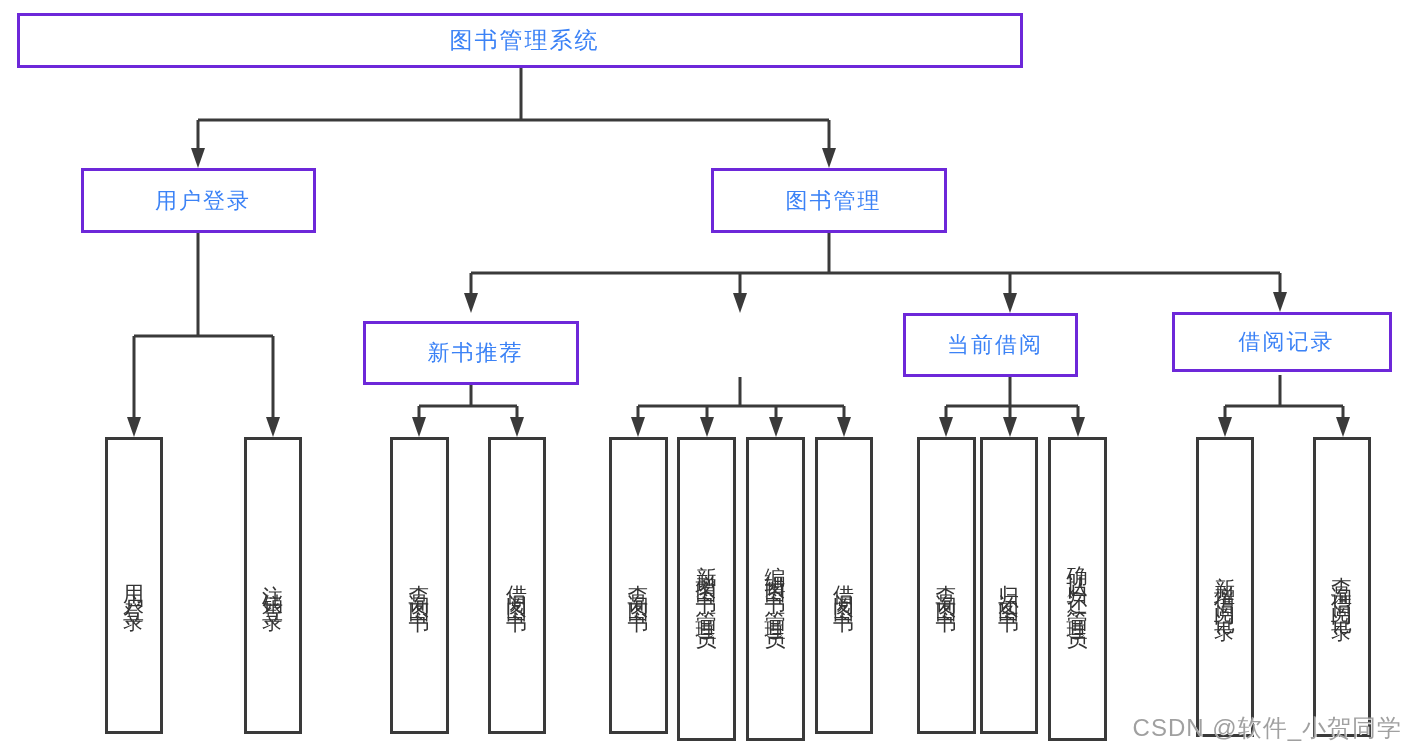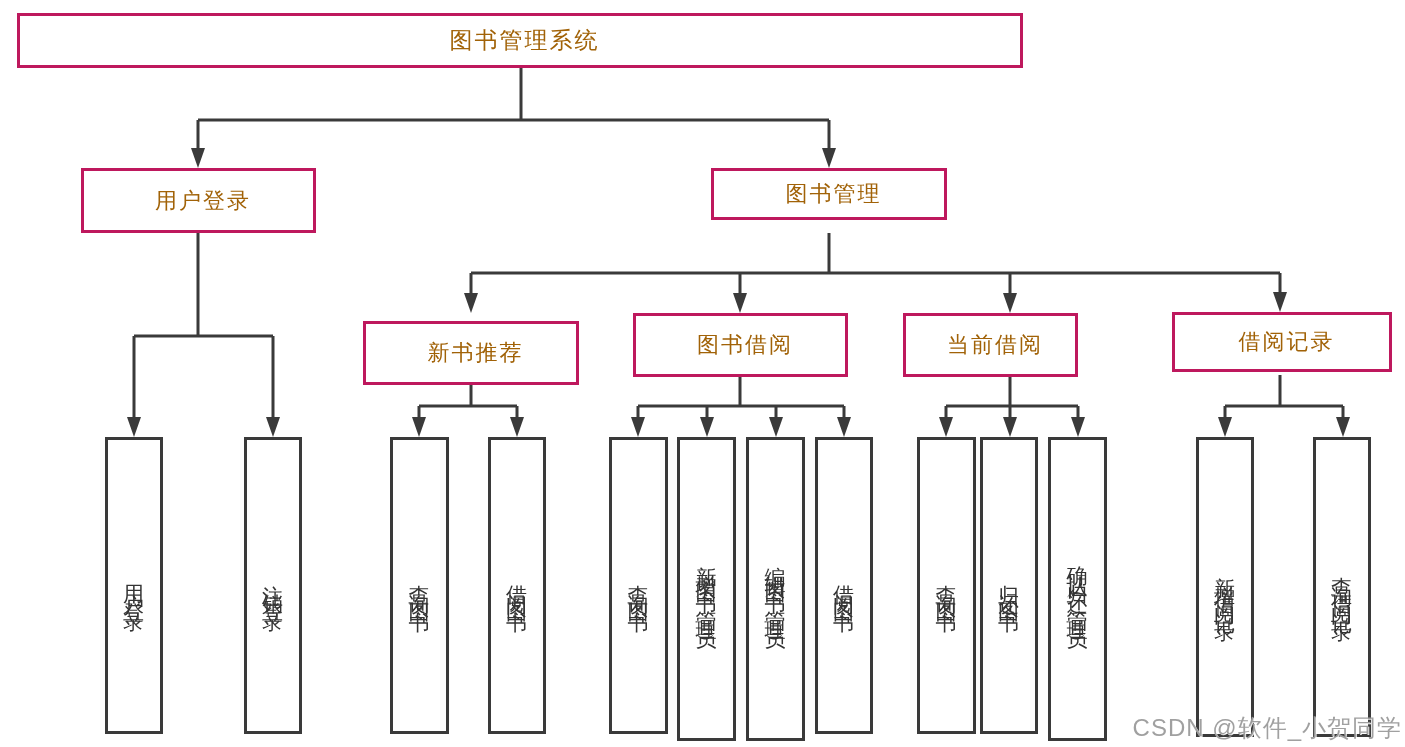--- a/index.html
+++ b/index.html
@@ -2,23 +2,23 @@
 <html><head>
 <meta charset="utf-8">
 <style>
   html,body{margin:0;padding:0;background:#fff;}
   #canvas{
     position:relative;width:1405px;height:747px;background:#fff;overflow:hidden;
     font-family:"Liberation Sans","DejaVu Sans",sans-serif;color:#333;
   }
   #connectors{position:absolute;left:0;top:0;width:1405px;height:747px;}
   .box{
-    position:absolute;box-sizing:border-box;border:3px solid #be185d;background:#fff;
+    position:absolute;box-sizing:border-box;border:3px solid #6d28d9;background:#fff;
     display:flex;align-items:center;justify-content:center;
-    font-size:22px;letter-spacing:2px;color:#a16207;white-space:nowrap;padding-left:9px;
+    font-size:22px;letter-spacing:2px;color:#3b82f6;white-space:nowrap;padding-left:9px;
   }
   .box.root{font-size:23px;}
   .vbox{
     position:absolute;box-sizing:border-box;border:3px solid #3a3a3a;background:#fff;
     display:flex;align-items:center;justify-content:center;
     writing-mode:vertical-rl;text-orientation:mixed;
     font-size:21px;letter-spacing:9px;color:#333;line-height:1;
   }
   .watermark{
     position:absolute;right:3px;bottom:3px;font-size:24px;letter-spacing:1px;
@@ -59,24 +59,23 @@
       <polygon points="1003,417 1017,417 1010,437"></polygon>
       <polygon points="1071,417 1085,417 1078,437"></polygon>
       <polygon points="1218,417 1232,417 1225,437"></polygon>
       <polygon points="1336,417 1350,417 1343,437"></polygon>
     </g>
   </svg>
 
   <div class="box root" style="left:17px;top:13px;width:1006px;height:55px">图书管理系统</div>
 
   <div class="box" style="left:81px;top:168px;width:235px;height:65px">用户登录</div>
-  <div class="box" style="left:711px;top:168px;width:236px;height:52px">图书管理</div>
+  <div class="box" style="left:711px;top:168px;width:236px;height:65px">图书管理</div>
 
   <div class="box" style="left:363px;top:321px;width:216px;height:64px">新书推荐</div>
-  <div class="box" style="left:633px;top:313px;width:215px;height:64px">图书借阅</div>
   <div class="box" style="left:903px;top:313px;width:175px;height:64px">当前借阅</div>
   <div class="box" style="left:1172px;top:312px;width:220px;height:60px">借阅记录</div>
 
   <div class="vbox" style="left:105px;top:437px;width:58px;height:297px">用户登录</div>
   <div class="vbox" style="left:244px;top:437px;width:58px;height:297px">注销登录</div>
 
   <div class="vbox" style="left:390px;top:437px;width:59px;height:297px">查询图书</div>
   <div class="vbox" style="left:488px;top:437px;width:58px;height:297px">借阅图书</div>
 
   <div class="vbox" style="left:609px;top:437px;width:59px;height:297px">查询图书</div>

